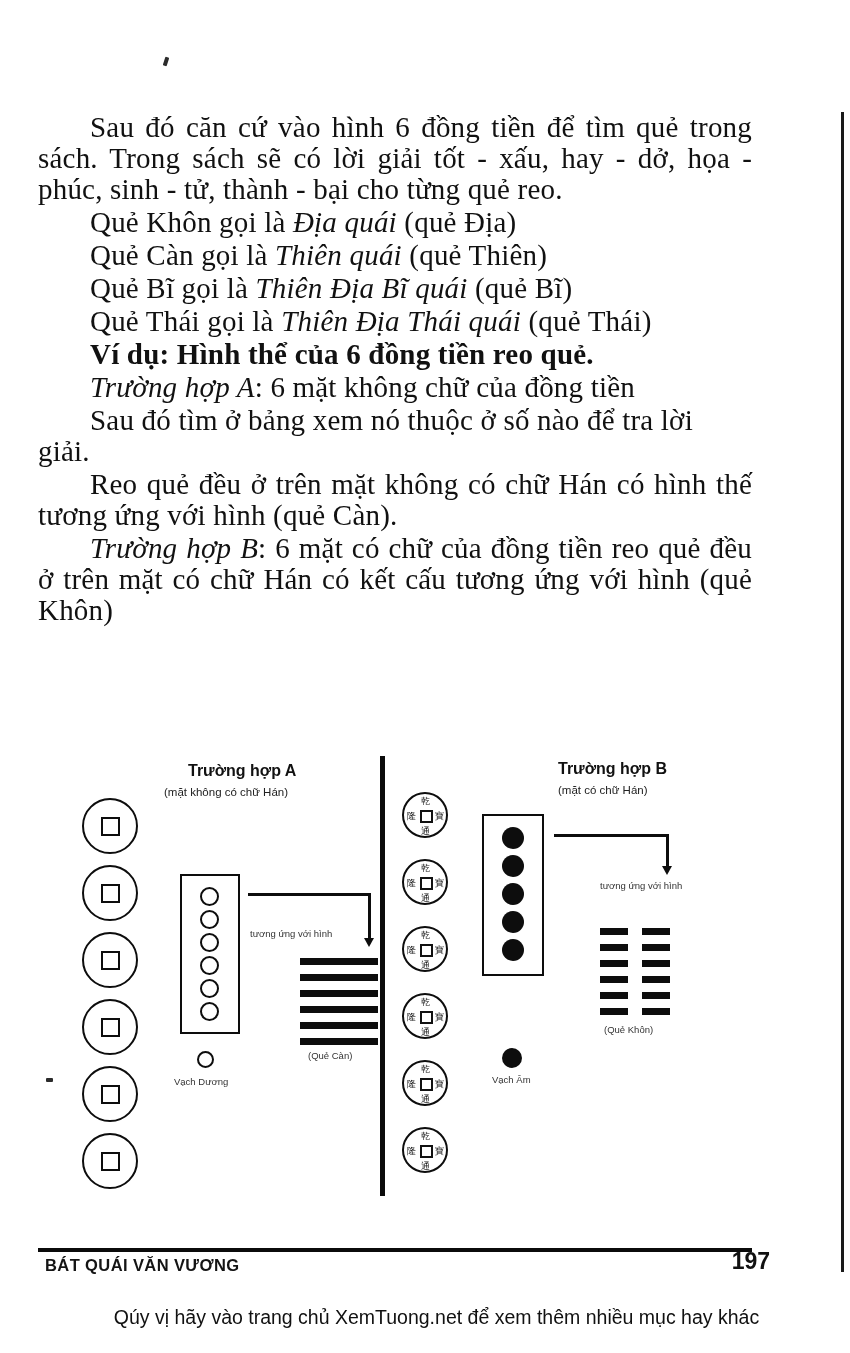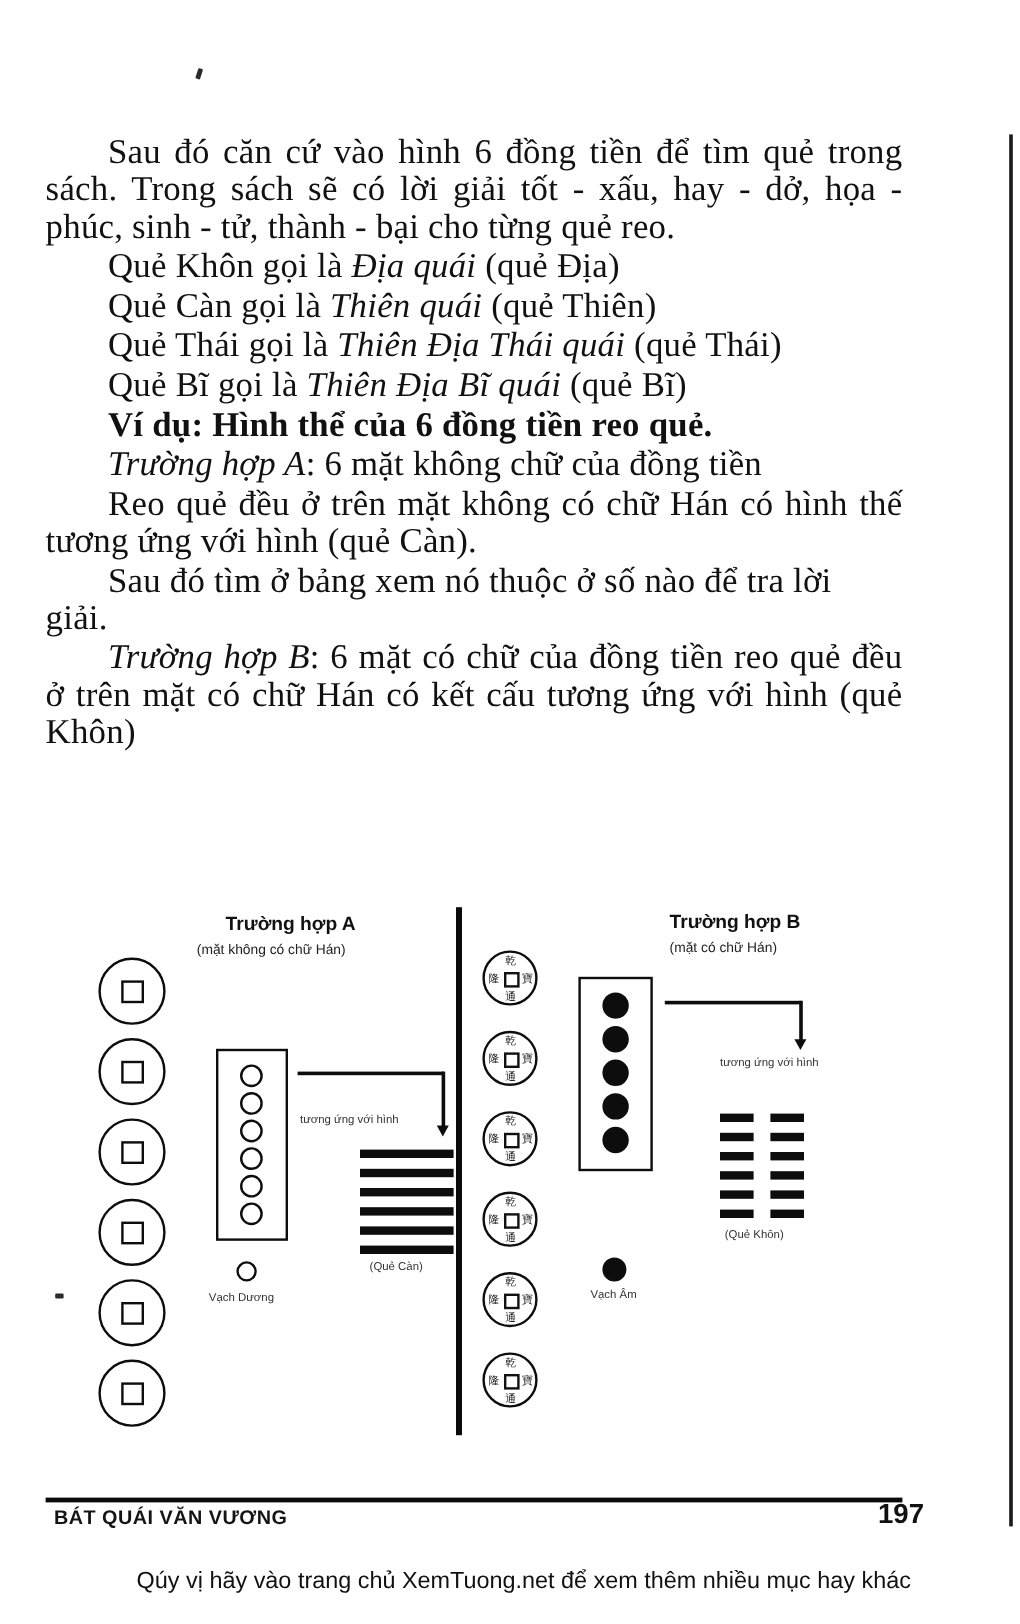--- a/index.html
+++ b/index.html
@@ -257,31 +257,31 @@
   <div class="right-rule"></div>
 
   <div class="textblock">
 
     <p class="p indent">Sau đó căn cứ vào hình 6 đồng tiền để tìm quẻ trong sách. Trong sách sẽ có lời giải tốt - xấu, hay - dở, họa - phúc, sinh - tử, thành - bại cho từng quẻ reo.</p>
 
     <p class="p indent noj"><span>Quẻ Khôn gọi là </span><span class="ital">Địa quái</span><span> (quẻ Địa)</span></p>
 
     <p class="p indent noj"><span>Quẻ Càn gọi là </span><span class="ital">Thiên quái</span><span> (quẻ Thiên)</span></p>
 
+    <p class="p indent noj"><span>Quẻ Bĩ gọi là </span><span class="ital">Thiên Địa Bĩ quái</span><span> (quẻ Bĩ)</span></p>
+
     <p class="p indent noj"><span>Quẻ Thái gọi là </span><span class="ital">Thiên Địa Thái quái</span><span> (quẻ Thái)</span></p>
 
-    <p class="p indent noj"><span>Quẻ Bĩ gọi là </span><span class="ital">Thiên Địa Bĩ quái</span><span> (quẻ Bĩ)</span></p>
-
     <p class="p indent noj bold">Ví dụ: Hình thể của 6 đồng tiền reo quẻ.</p>
 
     <p class="p indent noj"><span class="ital">Trường hợp A</span><span>: 6 mặt không chữ của đồng tiền</span></p>
 
+    <p class="p indent noj">Sau đó tìm ở bảng xem nó thuộc ở số nào để tra lời giải.</p>
+
     <p class="p indent">Reo quẻ đều ở trên mặt không có chữ Hán có hình thế tương ứng với hình (quẻ Càn).</p>
-
-    <p class="p indent noj">Sau đó tìm ở bảng xem nó thuộc ở số nào để tra lời giải.</p>
 
     <p class="p indent"><span class="ital">Trường hợp B</span><span>: 6 mặt có chữ của đồng tiền reo quẻ đều ở trên mặt có chữ Hán có kết cấu tương ứng với hình (quẻ Khôn)</span></p>
 
   </div>
 
 
   <div class="figure">
 
     <div class="divider"></div>
 

